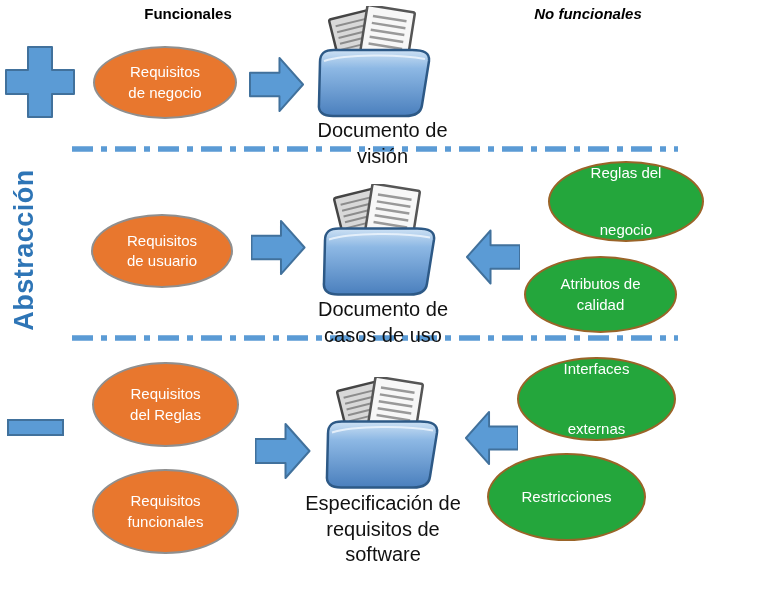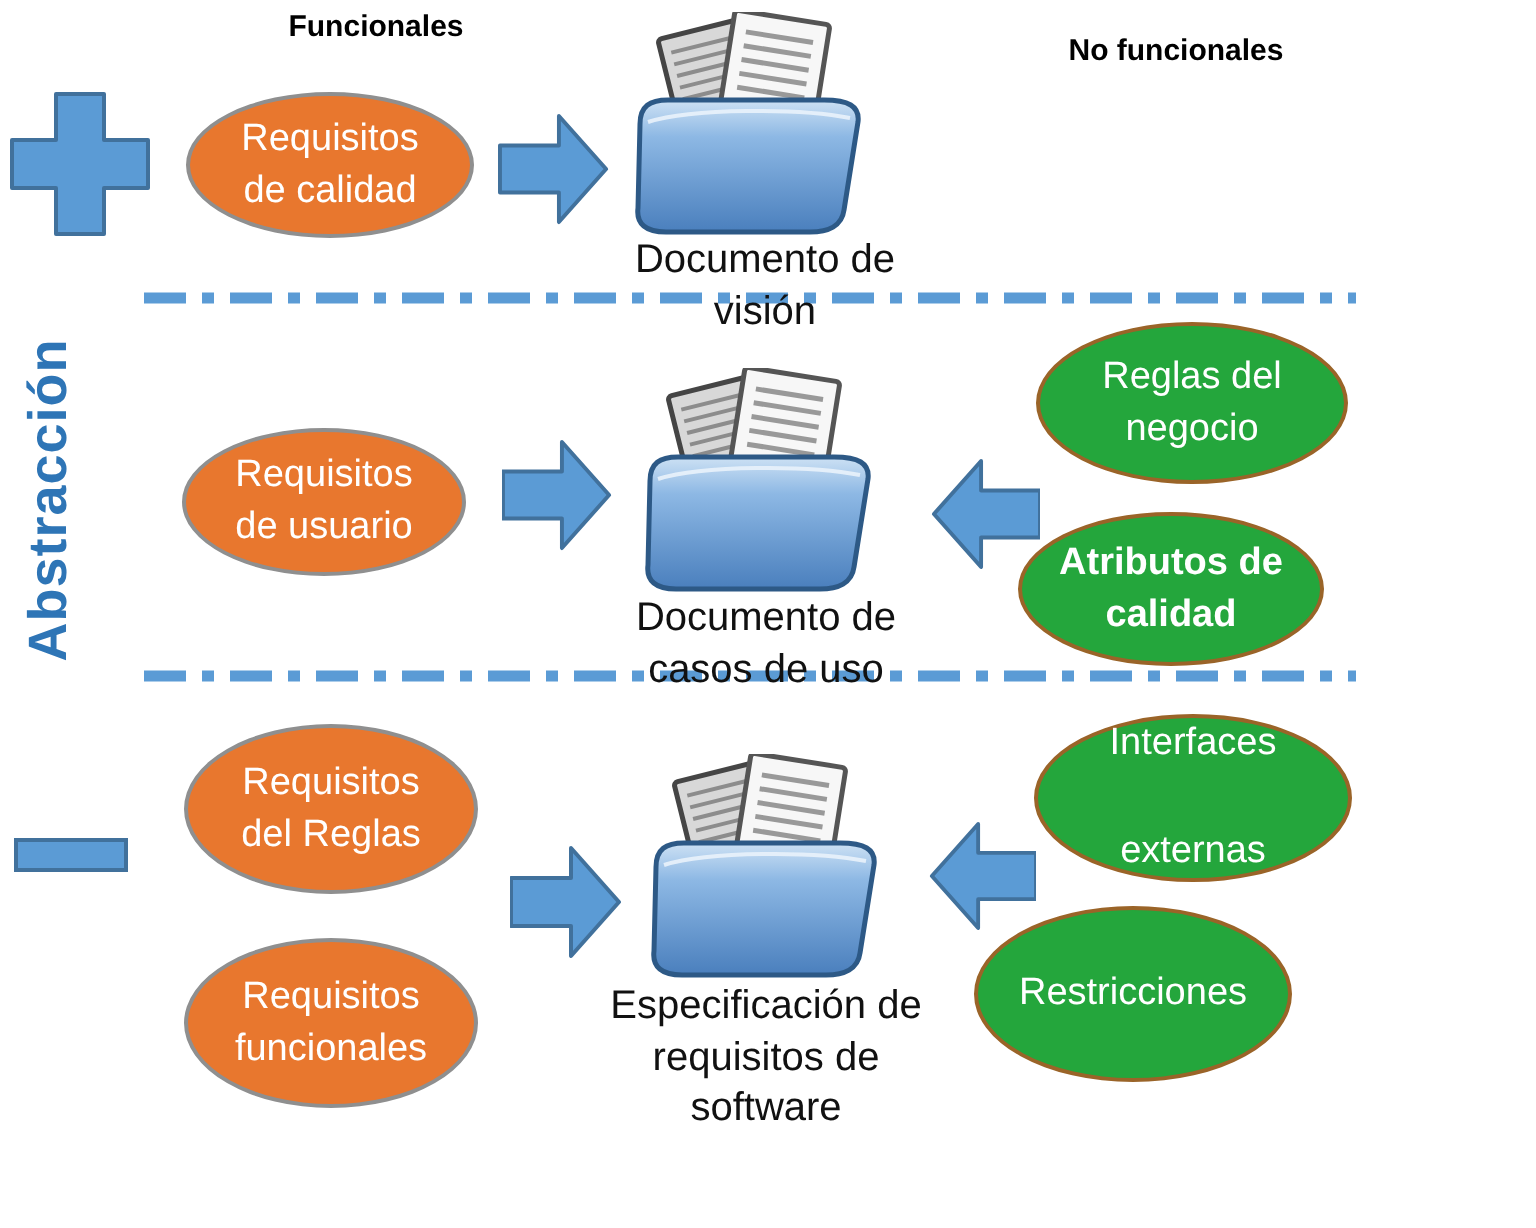--- a/index.html
+++ b/index.html
@@ -4,21 +4,21 @@
 <style>
   html,body{margin:0;padding:0;background:#fff;}
   .canvas{
     position:relative;width:740px;height:614px;background:#ffffff;
     font-family:"Liberation Sans",sans-serif;overflow:hidden;
   }
   .hdr{position:absolute;font-weight:bold;font-size:15px;color:#000;text-align:center;}
   .ellipse{
     position:absolute;border-radius:50%;display:flex;flex-direction:column;
     justify-content:center;align-items:center;text-align:center;
-    color:#ffffff;font-size:19px;line-height:1.35;box-sizing:border-box;
+    color:#ffffff;font-size:15px;line-height:1.35;box-sizing:border-box;
   }
   .ellipse.orange{background:var(--orange-fill);border:2px solid var(--orange-border);}
   .ellipse.green{background:var(--green-fill);border:2px solid var(--green-border);}
   .caption{position:absolute;text-align:center;font-size:20px;color:#111;line-height:1.28;}
   .abs-label{
     position:absolute;transform:rotate(-90deg);font-weight:bold;font-size:27px;
     color:var(--axis-label-color);text-align:center;letter-spacing:.5px;white-space:nowrap;
   }
   .shape{position:absolute;}
   .minus{position:absolute;background:var(--blue-shape);border:2px solid var(--blue-shape-border);box-sizing:border-box;}
@@ -32,38 +32,38 @@
       <stop offset="0" stop-color="#cde1f4"></stop>
       <stop offset="0.28" stop-color="#8db8e4"></stop>
       <stop offset="1" stop-color="#4a7fbd"></stop>
     </linearGradient>
   </defs>
 </svg>
 
 <div class="canvas">
 
   <div class="hdr" style="left:118px;top:5px;width:140px;">Funcionales</div>
-  <div class="hdr" style="left:518px;top:17px;width:140px;">No funcionales</div>
+  <div class="hdr" style="left:518px;top:5px;width:140px;font-style:italic;">No funcionales</div>
 
   <svg class="shape" style="left:4px;top:45px;" width="72" height="74" viewBox="0 0 72 74">
     <polygon points="24,2 48,2 48,25 70,25 70,49 48,49 48,72 24,72 24,49 2,49 2,25 24,25" style="fill:var(--blue-shape);stroke:var(--blue-shape-border);stroke-width:2;stroke-linejoin:round;"></polygon>
   </svg>
   <div class="abs-label" style="left:-64px;top:233px;width:180px;height:34px;">Abstracción</div>
   <div class="minus" style="left:7px;top:419px;width:57px;height:17px;"></div>
 
   <svg class="shape" style="left:72px;top:145px;" width="606" height="8">
     <line x1="0" y1="4" x2="606" y2="4" style="stroke:var(--dash-line-color);" stroke-width="5.5" stroke-dasharray="21 8 6 8"></line>
   </svg>
   <svg class="shape" style="left:72px;top:334px;" width="606" height="8">
     <line x1="0" y1="4" x2="606" y2="4" style="stroke:var(--dash-line-color);" stroke-width="5.5" stroke-dasharray="21 8 6 8"></line>
   </svg>
 
   <div class="ellipse orange" style="left:93px;top:46px;width:144px;height:73px;">
     <span>Requisitos</span>
-    <span>de calidad</span>
+    <span>de negocio</span>
   </div>
   <svg class="shape" style="left:249px;top:56px;" width="57" height="57" viewBox="0 0 56 58">
     <polygon points="0,17 30,17 30,2 54,29 30,56 30,41 0,41" style="fill:var(--blue-shape);stroke:var(--blue-shape-border);stroke-width:2;stroke-linejoin:round;"></polygon>
   </svg>
   <div class="shape folder" style="left:312px;top:6px;width:124px;height:112px;">
   <svg viewBox="0 0 124 112" width="100%" height="100%">
     <g transform="rotate(-14 44 40)">
       <rect x="24" y="8" width="42" height="68" rx="2" fill="#d8d8d8" stroke="#454545" stroke-width="2.5"></rect>
       <g stroke="#8c8c8c" stroke-width="2">
         <line x1="29" y1="16" x2="61" y2="16"></line>
@@ -124,25 +124,25 @@
     <path d="M12,55 C34,48 88,48 113,53" fill="none" stroke="#e9f2fb" stroke-width="2" opacity="0.9"></path>
   </svg>
 </div>
   <div class="caption" style="left:303px;top:297px;width:160px;">
     <span style="display:block">Documento  de</span>
     <span style="display:block">casos de uso</span>
   </div>
   <svg class="shape" style="left:465px;top:228px;" width="55" height="58" viewBox="0 0 56 58">
     <polygon points="56,17 26,17 26,2 2,29 26,56 26,41 56,41" style="fill:var(--blue-shape);stroke:var(--blue-shape-border);stroke-width:2;stroke-linejoin:round;"></polygon>
   </svg>
-  <div class="ellipse green" style="left:518px;top:161px;width:156px;height:81px;">
+  <div class="ellipse green" style="left:548px;top:161px;width:156px;height:81px;justify-content:space-between;">
     <span>Reglas del</span>
     <span>negocio</span>
   </div>
-  <div class="ellipse green" style="left:509px;top:256px;width:153px;height:77px;font-weight:bold;">
+  <div class="ellipse green" style="left:524px;top:256px;width:153px;height:77px;">
     <span>Atributos  de</span>
     <span>calidad</span>
   </div>
 
   <div class="ellipse orange" style="left:92px;top:362px;width:147px;height:85px;">
     <span>Requisitos</span>
     <span>del Reglas</span>
   </div>
   <div class="ellipse orange" style="left:92px;top:469px;width:147px;height:85px;">
     <span>Requisitos</span>

